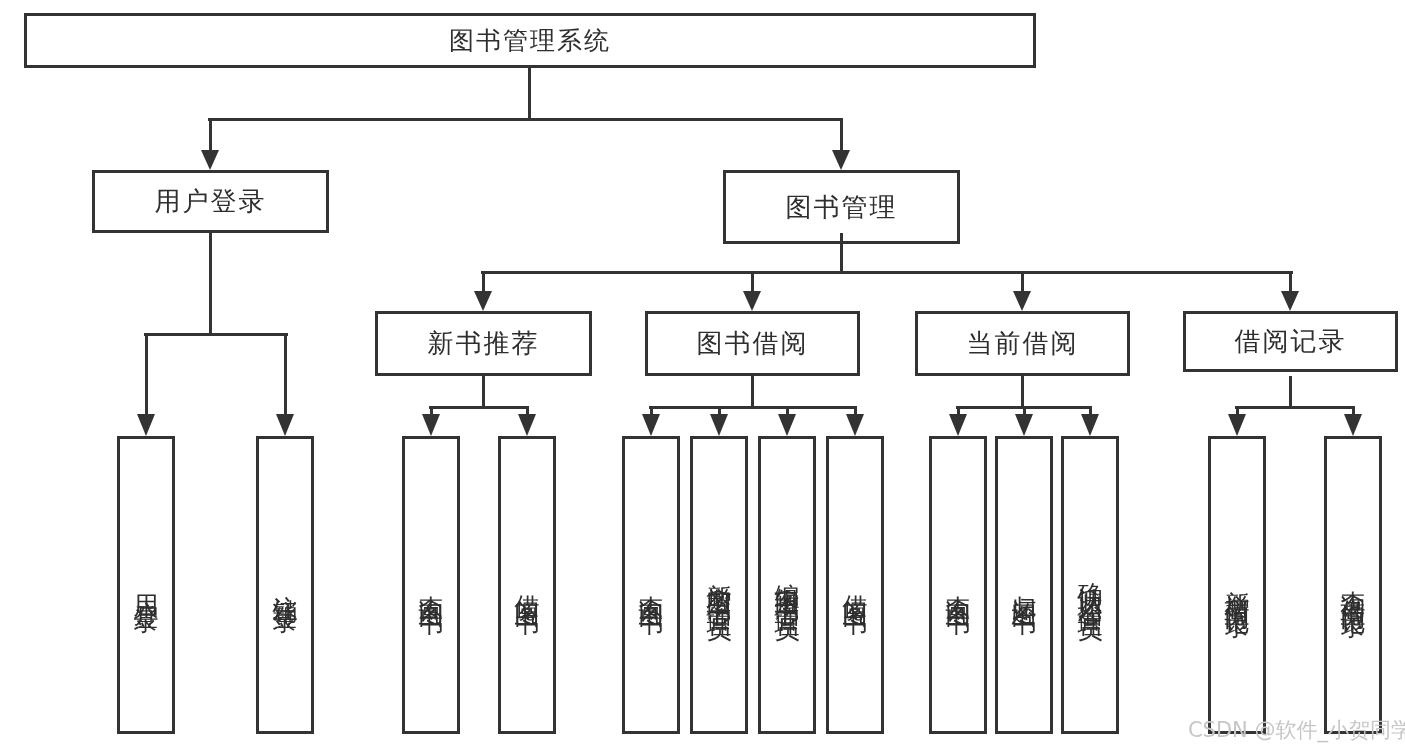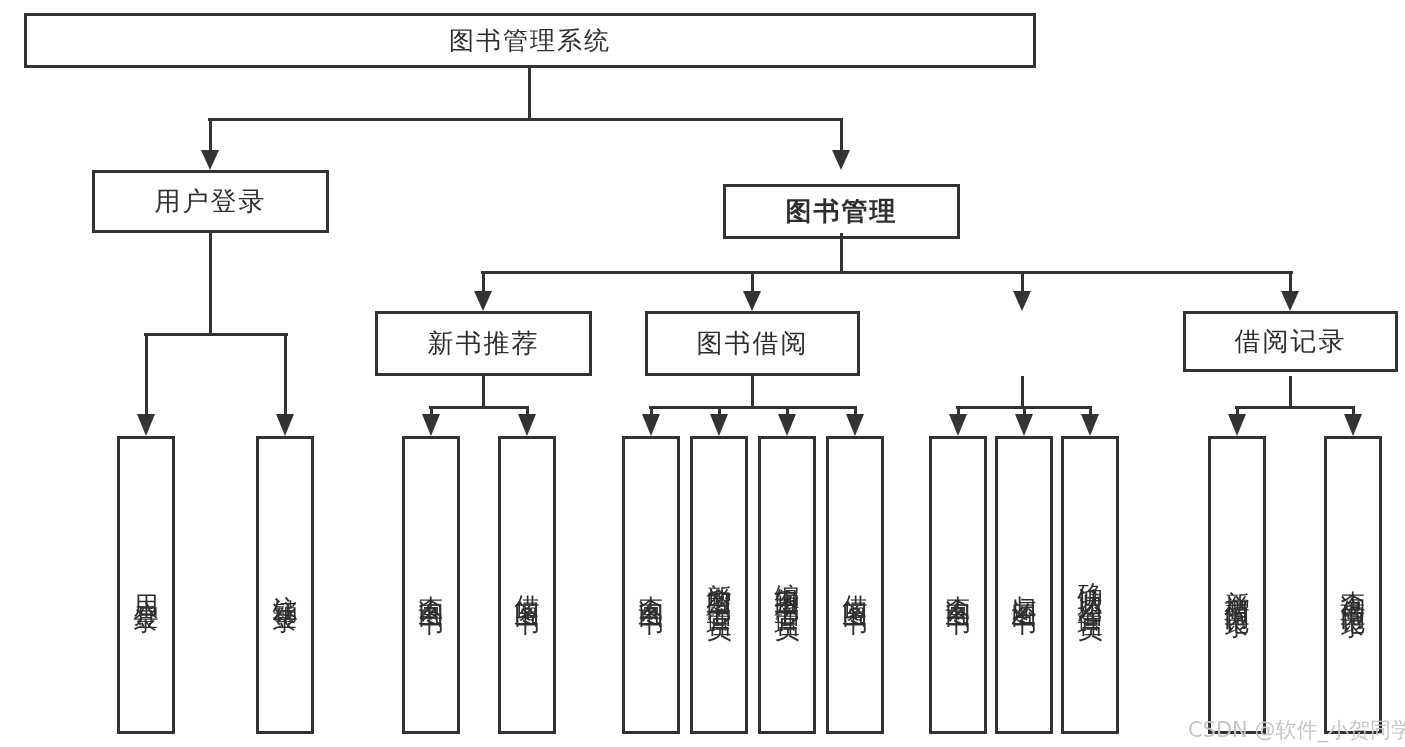--- a/index.html
+++ b/index.html
@@ -91,21 +91,21 @@
   <div class="vline" style="left:516px; top:68px; height:53px;"></div>
   <div class="hline" style="left:196px; top:118px; width:635px;"></div>
   <div class="vline" style="left:197px; top:118px; height:34px;"></div>
   <div class="vline" style="left:828px; top:118px; height:34px;"></div>
   <div class="arrow short" style="left:189px; top:150px;"></div>
   <div class="arrow short" style="left:820px; top:150px;"></div>
 
   <div class="hnode" style="left:80px; top:170px; width:237px; height:63px;">
     <span>用户登录</span>
   </div>
-  <div class="hnode" style="left:711px; top:184px; width:237px; height:55px;font-weight:bold;">
+  <div class="hnode" style="left:711px; top:170px; width:237px; height:74px;">
     <span>图书管理</span>
   </div>
 
   <div class="vline" style="left:197px; top:233px; height:103px;"></div>
   <div class="hline" style="left:132px; top:333px; width:144px;"></div>
   <div class="vline" style="left:132.5px; top:333px; height:83px;"></div>
   <div class="vline" style="left:271.5px; top:333px; height:83px;"></div>
   <div class="arrow" style="left:125px; top:414px;"></div>
   <div class="arrow" style="left:264px; top:414px;"></div>
 
@@ -119,20 +119,23 @@
   <div class="arrow short" style="left:731px; top:291px;"></div>
   <div class="arrow short" style="left:1001px; top:291px;"></div>
   <div class="arrow short" style="left:1269px; top:291px;"></div>
 
   <div class="hnode" style="left:633px; top:311px; width:215px; height:65px;">
     <span>图书借阅</span>
   </div>
   <div class="hnode" style="left:363px; top:311px; width:217px; height:65px;">
     <span>新书推荐</span>
   </div>
+  <div class="hnode" style="left:903px; top:311px; width:215px; height:65px;">
+    <span>当前借阅</span>
+  </div>
   <div class="hnode" style="left:1171px; top:311px; width:215px; height:61px;">
     <span>借阅记录</span>
   </div>
 
   <div class="vline" style="left:470px; top:376px; height:33px;"></div>
   <div class="hline" style="left:417px; top:406px; width:100px;"></div>
   <div class="vline" style="left:417.5px; top:406px; height:10px;"></div>
   <div class="vline" style="left:513.5px; top:406px; height:10px;"></div>
   <div class="arrow" style="left:410px; top:414px;"></div>
   <div class="arrow" style="left:506px; top:414px;"></div>

